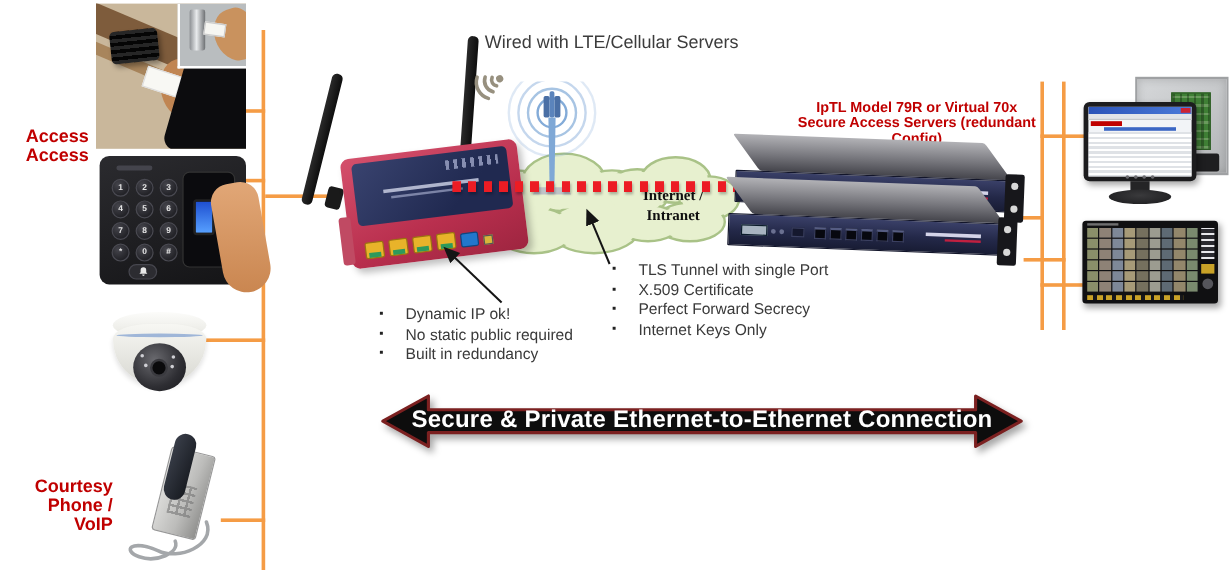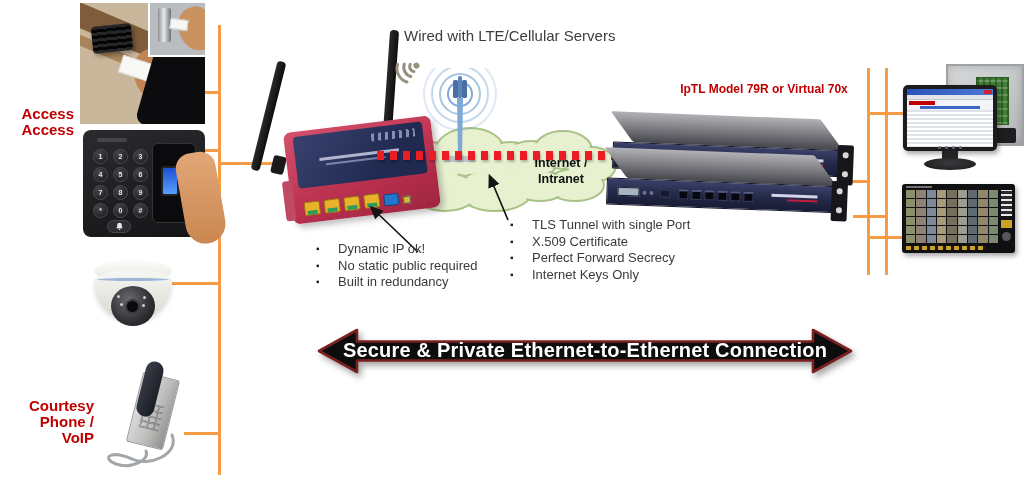--- a/index.html
+++ b/index.html
@@ -87,36 +87,36 @@
   .sport { width:8px; height:8px; background:#D8B53A; border:1px solid #555; }
   .flange { position:absolute; left:-7px; bottom:4px; width:10px; height:40px; background:#C04A63; border-radius:3px; }
 
   
   #wifi { left:393px; top:50px; width:38px; height:36px; transform:rotate(-28deg); }
   #tower { left:418px; top:68px; width:84px; height:98px; }
 
   
   #clouds { left:385px; top:122px; width:245px; height:100px; }
   .cloud-label { position:absolute; left:515px; top:155px; width:92px; text-align:center;
-    font-weight:bold; font-size:12.5px; line-height:16px; color:#101010; }
+    font-weight:bold; font-size:12.5px; line-height:16px; color:#101010;font-family:Liberation Serif, serif; }
 
   
   #dashline { left:377px; top:151px; width:253px; height:9px;
     background:repeating-linear-gradient(90deg,var(--dash-red) 0 7px,transparent 7px 13px);
     filter:drop-shadow(1px 2px 1px rgba(0,0,0,.25)); }
 
   
   #wired-label { left:404px; top:27px; width:220px; font-size:15px; color:#3C3C3C; }
   #server-title { left:644px; top:83px; width:240px; text-align:center; color:var(--label-red);
     font-weight:bold; font-size:12px; line-height:13px; }
 
   .notes { position:absolute; list-style:none; font-size:13px; color:#3A3A3A; }
   .notes li { position:relative; padding-left:24px; margin-bottom:3px; line-height:13.5px; }
   .notes li::before { content:"▪"; position:absolute; left:2px; top:0; font-size:10px; color:#222; }
-  #left-notes { left:314px; top:242px; width:180px; }
+  #left-notes { left:314px; top:255px; width:180px; }
   #right-notes { left:508px; top:218px; width:220px; }
 
   
   .server { position:absolute; width:240px; transform:rotate(2.2deg); }
   #server1 { left:613px; top:116px; } #server2 { left:607px; top:152px; }
   .srv-top { position:relative; height:30px; width:210px; margin-left:20px;
     background:linear-gradient(180deg,#B2B2B6,#77777D 55%,#45454C); border-radius:2px;
     transform:skewX(38deg); transform-origin:bottom left; }
   .srv-front { position:relative; width:238px; height:27px; border:1px solid #12152A; border-radius:1px;
     background:linear-gradient(180deg,#3A4068,#232848 55%,#181C34); display:flex; align-items:center; }
@@ -360,20 +360,21 @@
         <marker id="ah2" orient="auto" markerWidth="9" markerHeight="8" refX="6" refY="3.5">
       <path d="M0,0 L8,3.5 L0,7 z" fill="#151515"></path>
         </marker>
       </defs>
     <line x1="30" y1="52" x2="12" y2="9" stroke="#151515" stroke-width="1.7" marker-end="url(#ah2)"></line>
   </svg>
 
   <div id="wired-label" class="abs">Wired with LTE/Cellular Servers</div>
   <div id="server-title" class="abs">
     <div>IpTL Model 79R or Virtual 70x</div>
+    <div>Secure Access Servers (redundant  Config)</div>
   </div>
   <ul id="left-notes" class="notes">
       <li>Dynamic IP ok!</li>
       <li>No static public required</li>
       <li>Built in redundancy</li>
     </ul>
   <ul id="right-notes" class="notes">
       <li>TLS Tunnel with single Port</li>
       <li>X.509 Certificate</li>
       <li>Perfect Forward Secrecy</li>

